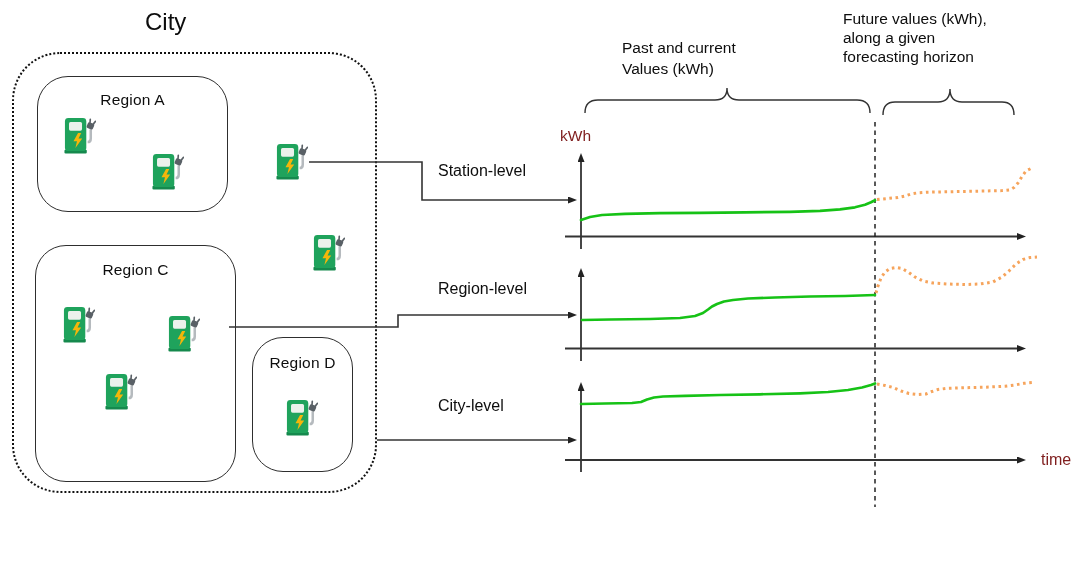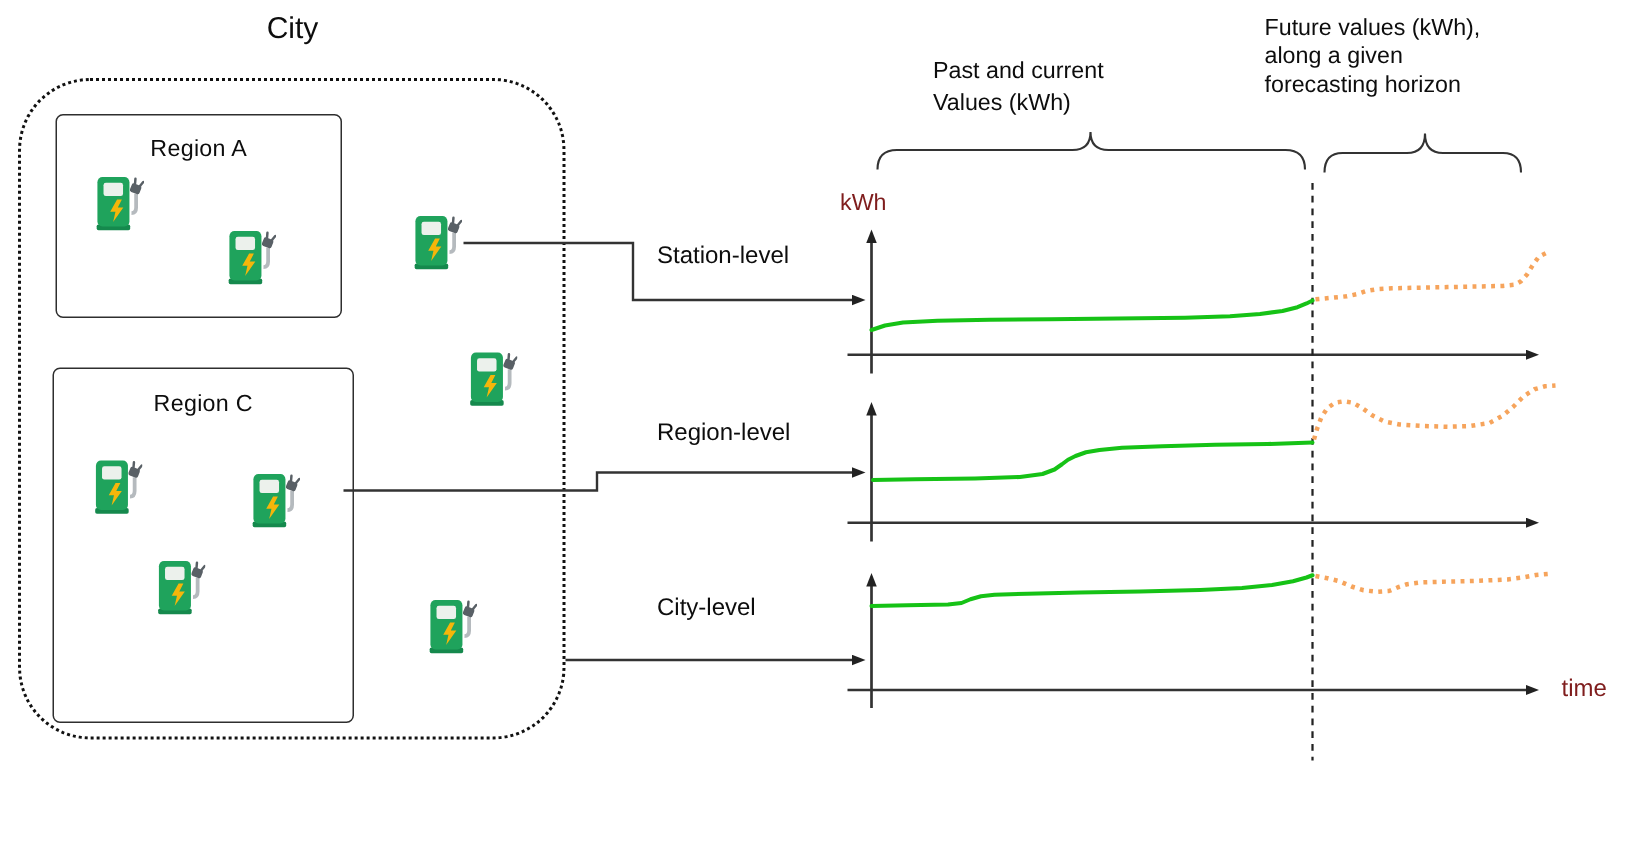--- a/index.html
+++ b/index.html
@@ -7,29 +7,29 @@
     position:relative;width:1091px;height:569px;background:#ffffff;overflow:hidden;
     font-family:"Liberation Sans", sans-serif;color:#111;
   }
   .abs{position:absolute;}
   
   .city-boundary{
     left:12px;top:52px;width:365px;height:441px;
     border:2.6px dotted #111;border-radius:48px;box-sizing:border-box;
   }
   .region-box{
-    border:1.5px solid #2e2e2e;border-radius:5px;box-sizing:border-box;background:#fff0;
+    border:1.5px solid #2e2e2e;border-radius:31px;box-sizing:border-box;background:#fff0;
   }
   .region-label{
     position:absolute;left:0;right:0;text-align:center;
     font-size:15.5px;color:#0d0d0d;letter-spacing:.2px;
   }
   .city-title{
-    left:145px;top:8px;width:100px;text-align:center;
-    font-size:20px;color:#0d0d0d;
+    left:145px;top:8px;width:100px;
+    font-size:24px;color:#0d0d0d;
   }
   .station{width:33px;height:39px;display:block;}
   
   .level-label{
     width:130px;text-align:left;font-size:16px;color:#0d0d0d;
   }
   .axis-label{font-size:15.5px;color:#7f1d1d;}
   .annotation{
     text-align:left;font-size:15.5px;line-height:19px;color:#0d0d0d;white-space:pre-line;
   }
@@ -48,20 +48,23 @@
 
   <div class="abs city-title">City</div>
 
   <div class="abs city-boundary"></div>
 
   <div class="abs region-box" style="left:37px;top:76px;width:191px;height:136px;">
     <span class="region-label" style="top:14px;">Region A</span>
   </div>
   <div class="abs region-box" style="left:35px;top:245px;width:201px;height:237px;">
     <span class="region-label" style="top:15px;">Region C</span>
+  </div>
+  <div class="abs region-box" style="left:252px;top:337px;width:101px;height:135px;">
+    <span class="region-label" style="top:16px;">Region D</span>
   </div>
 
   <svg class="abs station" style="left:63px;top:116px;">
       <use href="#ev-station"></use>
     </svg>
   <svg class="abs station" style="left:151px;top:152px;">
       <use href="#ev-station"></use>
     </svg>
   <svg class="abs station" style="left:275px;top:142px;">
       <use href="#ev-station"></use>

